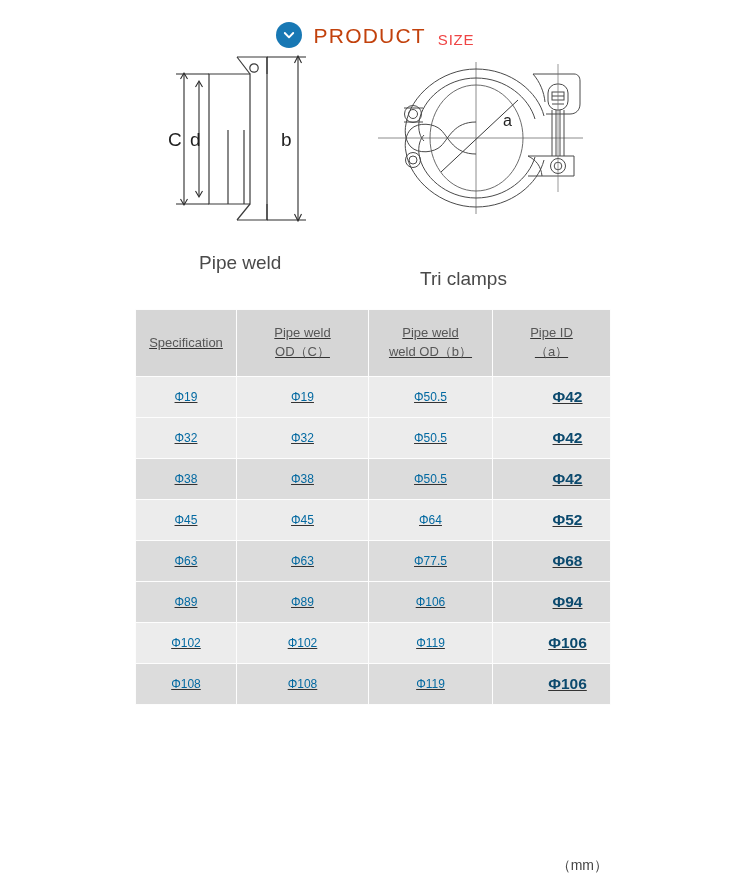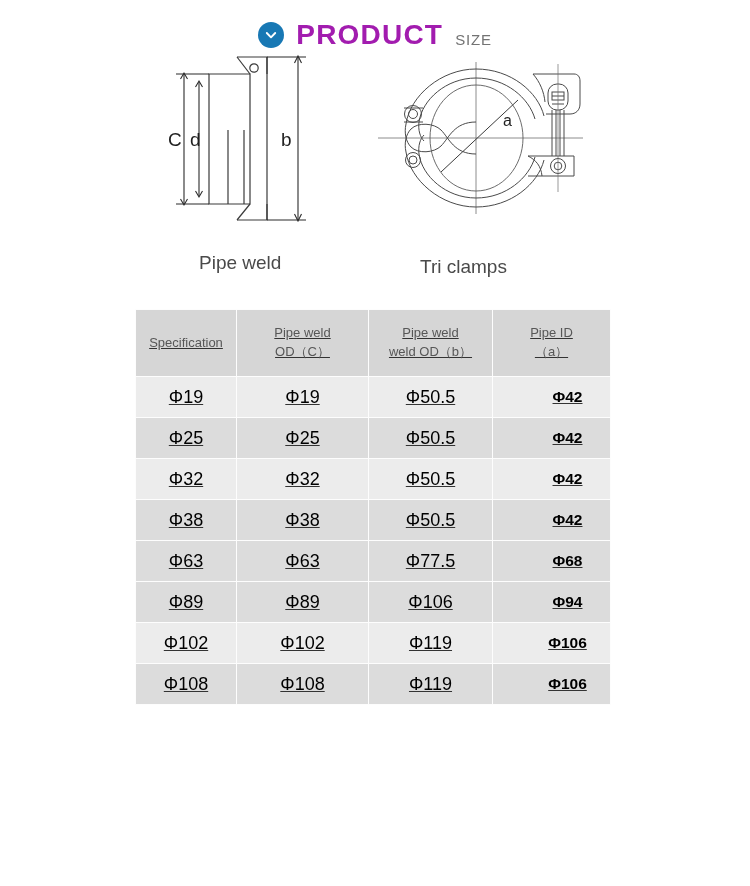--- a/index.html
+++ b/index.html
@@ -31,30 +31,30 @@
     height: 26px;
     border-radius: 50%;
     background: #1878b4;
     display: flex;
     align-items: center;
     justify-content: center;
     flex: none;
   }
   .header-icon svg { display: block; }
   .header-title {
-    font-size: 28px;
+    font-size: 21px;
     letter-spacing: 1.2px;
-    color: #a21caf;
-    font-weight: 700;
+    color: #c2410c;
+    font-weight: 400;
     line-height: 1;
   }
   .header-sub {
     font-size: 15px;
     letter-spacing: 0.8px;
-    color: #737373;
+    color: #ef4444;
     line-height: 1;
     position: relative;
     top: 4px;
   }
 
   
   .diagrams {
     position: relative;
     height: 200px;
     margin-top: 8px;
@@ -77,21 +77,21 @@
     position: relative;
     height: 34px;
   }
   .caption {
     position: absolute;
     font-size: 19px;
     color: #4a4a4a;
     white-space: nowrap;
   }
   .caption-pipe { left: 199px; top: 0; }
-  .caption-clamp { left: 420px; top: 4px; }
+  .caption-clamp { left: 420px; top: 16px; }
 
   
   .table-wrap {
     position: absolute;
     left: 135px;
     top: 309px;
     width: 475px;
   }
   table.spec {
     border-collapse: collapse;
@@ -109,31 +109,31 @@
     background: #d6d6d6;
     color: #575757;
     font-weight: 400;
     font-size: 13px;
     height: 62px;
     line-height: 1.45;
     padding: 2px 4px;
   }
   table.spec th .l2 { display: block; }
   table.spec td {
-    font-size: 18px;
-    color: #000000;
+    font-size: 12px;
+    color: #0369a1;
     height: 40px;
     padding: 0;
   }
   table.spec tr.row-a td { background: #ececec; }
   table.spec tr.row-b td { background: #dcdcdc; }
   table.spec td.clamp-col {
     font-weight: bold;
     font-size: 15.5px;
-    color: #000000;
+    color: #0c4a6e;
     padding-left: 32px;
   }
   col.c1 { width: 101px; }
   col.c2 { width: 132px; }
   col.c3 { width: 124px; }
   col.c4 { width: 118px; }
 
   .unit {
     position: absolute;
     left: 0;
@@ -292,38 +292,38 @@
         </th>
       </tr>
     </thead>
     <tbody>
       <tr class="row-a">
         <td>Φ19</td>
         <td>Φ19</td>
         <td>Φ50.5</td>
         <td class="clamp-col">Φ42</td>
       </tr>
-      <tr class="row-b">
-        <td>Φ25</td>
-        <td>Φ25</td>
-        <td>Φ50.5</td>
-        <td class="clamp-col">Φ42</td>
-      </tr>
       <tr class="row-a">
         <td>Φ32</td>
         <td>Φ32</td>
         <td>Φ50.5</td>
         <td class="clamp-col">Φ42</td>
       </tr>
       <tr class="row-b">
         <td>Φ38</td>
         <td>Φ38</td>
         <td>Φ50.5</td>
         <td class="clamp-col">Φ42</td>
       </tr>
+      <tr class="row-a">
+        <td>Φ45</td>
+        <td>Φ45</td>
+        <td>Φ64</td>
+        <td class="clamp-col">Φ52</td>
+      </tr>
       <tr class="row-b">
         <td>Φ63</td>
         <td>Φ63</td>
         <td>Φ77.5</td>
         <td class="clamp-col">Φ68</td>
       </tr>
       <tr class="row-b">
         <td>Φ89</td>
         <td>Φ89</td>
         <td>Φ106</td>
@@ -337,13 +337,14 @@
       </tr>
       <tr class="row-b">
         <td>Φ108</td>
         <td>Φ108</td>
         <td>Φ119</td>
         <td class="clamp-col">Φ106</td>
       </tr>
     </tbody>
   </table>
 
+  <div class="unit">（mm）</div>
 </div>
 
 </body></html>

